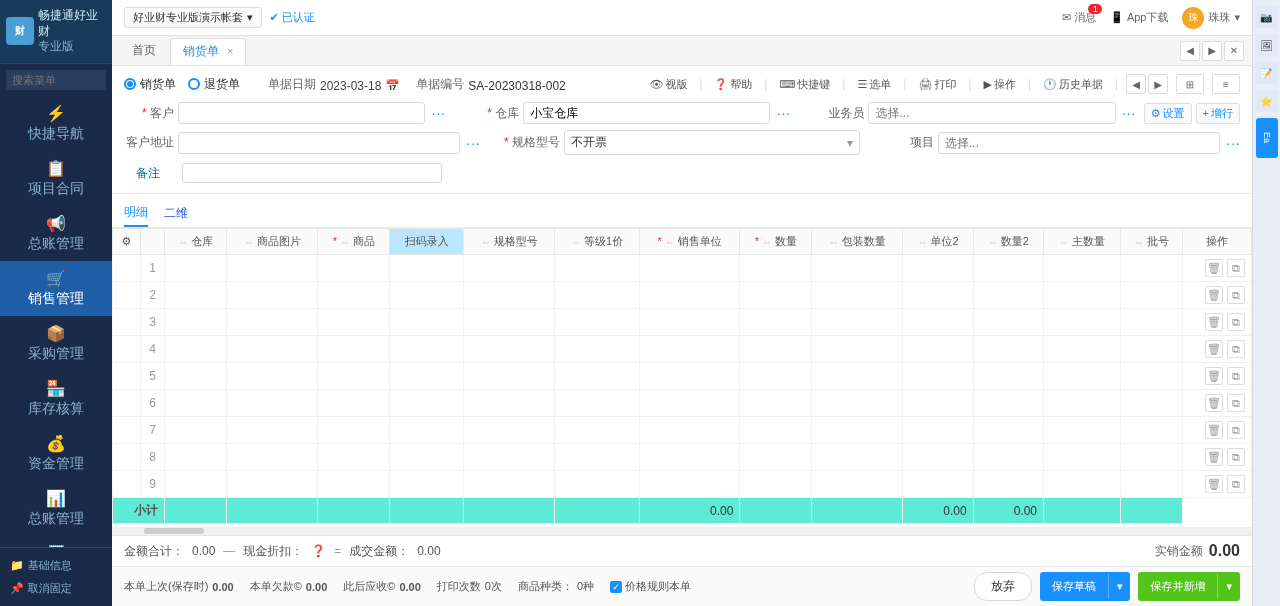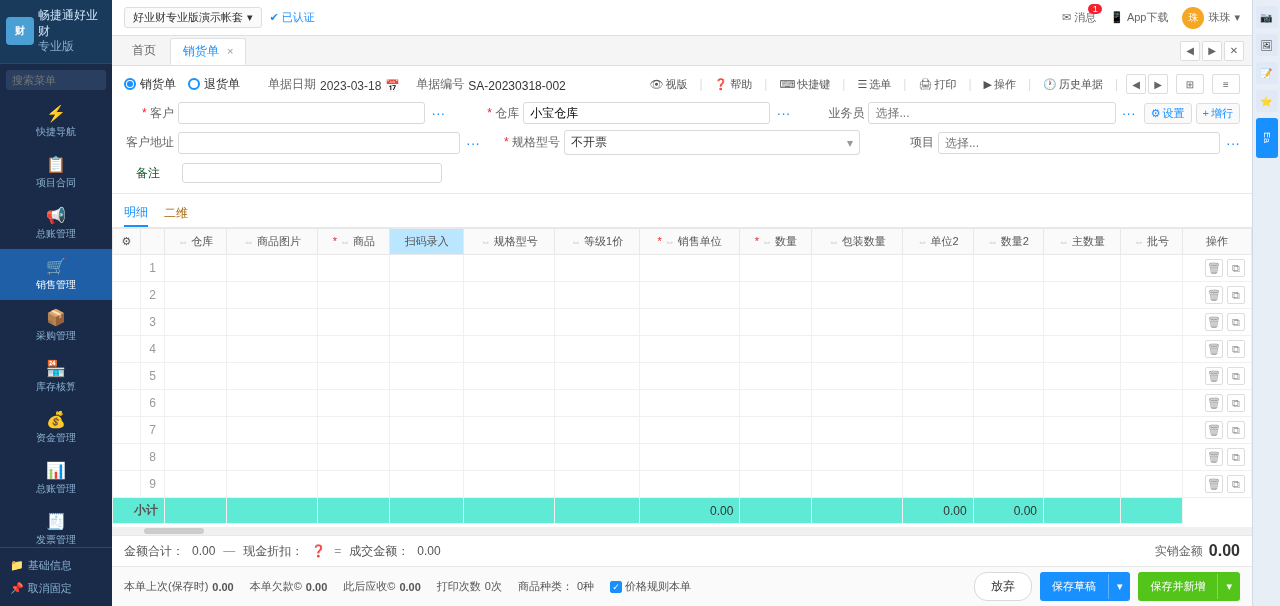--- a/index.html
+++ b/index.html
@@ -9,21 +9,21 @@
     .sidebar { width: 112px; background: #1a2b4a; display: flex; flex-direction: column; height: 606px; flex-shrink: 0; }
     .sidebar-logo { background: #1a3a5c; padding: 8px 6px; color: #fff; display: flex; align-items: center; gap: 4px; font-size: 11px; border-bottom: 1px solid #2a4a6a; }
     .sidebar-logo .logo-icon { background: #4a9fd4; color: #fff; width: 28px; height: 28px; border-radius: 4px; display: flex; align-items: center; justify-content: center; font-weight: bold; font-size: 10px; flex-shrink: 0; }
     .sidebar-logo .logo-text { color: #cce4f7; font-size: 12px; line-height: 1.3; }
     .sidebar-search { padding: 6px; }
     .sidebar-search input { width: 100%; background: #2a3f5f; border: none; border-radius: 3px; color: #aac; padding: 4px 6px; font-size: 11px; }
     .sidebar-nav { flex: 1; overflow-y: auto; }
     .sidebar-item { display: flex; flex-direction: column; align-items: center; padding: 8px 4px; cursor: pointer; color: #8ab0d0; transition: background 0.2s; gap: 2px; }
     .sidebar-item.active { background: #1e5fa8; color: #fff; }
     .sidebar-item .icon { font-size: 16px; }
-    .sidebar-item .label { font-size: 10px; text-align: center; }
+    .sidebar-item .label { font-size: 14px; text-align: center; }
     .sidebar-bottom { padding: 6px; border-top: 1px solid #2a4a6a; }
     .sidebar-bottom-item { display: flex; align-items: center; gap: 4px; color: #8ab0d0; padding: 4px; font-size: 11px; cursor: pointer; }
 
     
     .main { flex: 1; display: flex; flex-direction: column; height: 606px; overflow: hidden; }
 
     
     .topbar { background: #fff; height: 36px; display: flex; align-items: center; padding: 0 12px; border-bottom: 1px solid #e0e0e0; gap: 8px; }
     .topbar-dropdown { border: 1px solid #ddd; border-radius: 3px; padding: 2px 8px; font-size: 11px; color: #333; background: #fafafa; display: flex; align-items: center; gap: 4px; cursor: pointer; }
     .topbar-badge { color: #1890ff; font-size: 11px; display: flex; align-items: center; gap: 3px; }
@@ -60,21 +60,21 @@
     .form-label { color: #666; white-space: nowrap; font-size: 12px; min-width: 50px; text-align: right; }
     .form-label.required::before { content: '* '; color: #f5222d; }
     .form-input { flex: 1; border: 1px solid #d9d9d9; border-radius: 3px; padding: 3px 6px; font-size: 12px; outline: none; }
     .form-dots { color: #1890ff; cursor: pointer; font-size: 14px; margin-left: 2px; }
     .form-select { display: flex; align-items: center; flex: 1; border: 1px solid #d9d9d9; border-radius: 3px; padding: 3px 6px; font-size: 12px; background: #fff; cursor: pointer; }
     .form-select .arrow { margin-left: auto; color: #999; }
 
     
     .table-section { background: #fff; flex: 1; overflow: hidden; display: flex; flex-direction: column; }
     .table-tabs { display: flex; align-items: center; gap: 16px; padding: 6px 12px 0; border-bottom: 1px solid #e8e8e8; }
-    .table-tab { font-size: 12px; cursor: pointer; padding: 4px 0; color: #a16207; }
+    .table-tab { font-size: 12px; cursor: pointer; padding: 4px 0; color: #1d4ed8; }
     .table-tab.active { color: #1890ff; border-bottom: 2px solid #1890ff; }
     .table-container { flex: 1; overflow: auto; }
     .data-table { width: 100%; border-collapse: collapse; font-size: 12px; }
     .data-table th { background: #fafafa; border: 1px solid #e8e8e8; padding: 5px 6px; white-space: nowrap; font-weight: normal; color: #555; position: sticky; top: 0; z-index: 2; font-size: 11px; }
     .data-table th.required::before { content: '* '; color: #f5222d; }
     .data-table th.highlight { background: #bae7ff; }
     .data-table td { border: 1px solid #f0f0f0; padding: 4px 6px; height: 26px; }
     .row-num { color: #999; text-align: center; width: 24px; }
     .settings-cell { text-align: center; }
     .col-resize { cursor: col-resize; color: #bbb; font-size: 10px; }
@@ -104,21 +104,21 @@
     .checkbox-box { width: 12px; height: 12px; border: 1px solid #1890ff; background: #1890ff; display: flex; align-items: center; justify-content: center; border-radius: 2px; }
     .checkbox-box::after { content: '✓'; color: #fff; font-size: 9px; }
 
     
     .right-panel { width: 28px; background: #e8eef5; display: flex; flex-direction: column; align-items: center; padding: 4px 0; gap: 2px; border-left: 1px solid #d0d9e6; }
 
     .scrollbar-h { height: 8px; background: #f0f0f0; margin: 0; display: flex; align-items: center; padding: 0 2px; }
     .scrollbar-thumb { height: 6px; width: 60px; background: #ccc; border-radius: 3px; margin-left: 30px; }
 
     .form-note { padding: 2px 12px 6px; display: flex; align-items: center; gap: 6px; font-size: 12px; }
-    .form-note-label { color: #14532d; min-width: 40px; }
+    .form-note-label { color: #0369a1; min-width: 40px; }
     .form-note-input { width: 260px; border: 1px solid #d9d9d9; border-radius: 3px; padding: 2px 6px; font-size: 12px; }
   </style>
 </head>
 <body>
 
 <div class="sidebar">
   <div class="sidebar-logo">
     <div class="logo-icon">财</div>
     <div class="logo-text">
       <div>畅捷通好业财</div>

